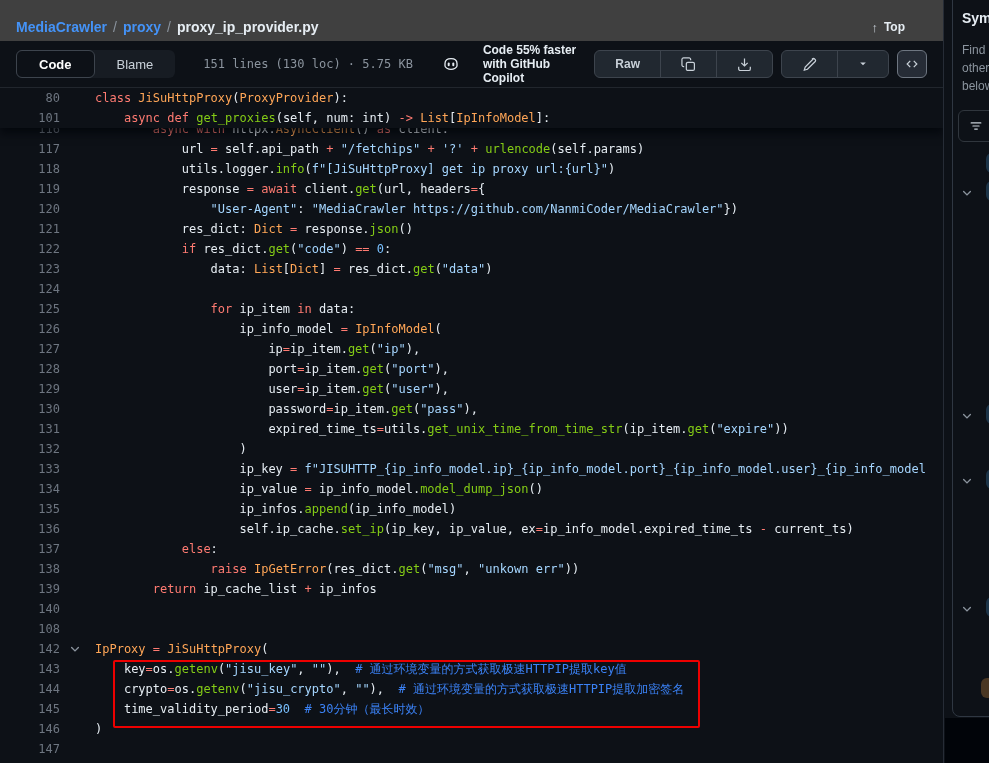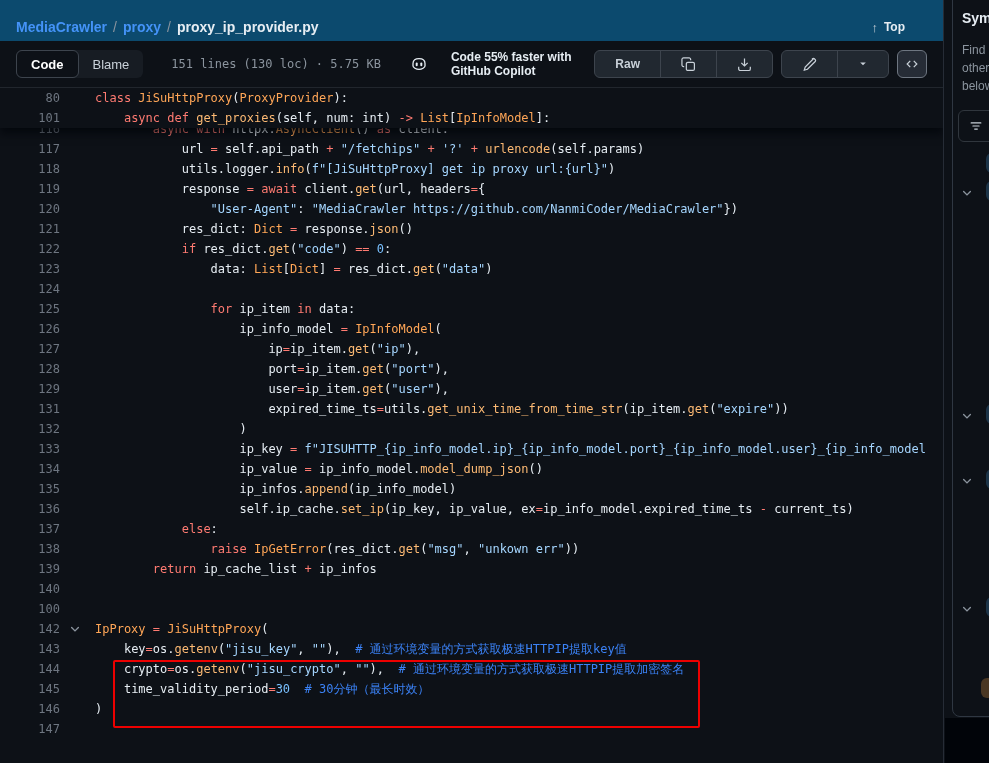--- a/index.html
+++ b/index.html
@@ -1,34 +1,34 @@
 <!DOCTYPE html>
 <html><head>
 <meta charset="utf-8">
 <style>
   html,body{margin:0;padding:0}
   body{width:989px;height:763px;overflow:hidden;background:#0d1117;
        font-family:"Liberation Sans",sans-serif;color:#e6edf3;position:relative}
 
   
   .topbar{position:absolute;left:0;top:0;width:943px;height:55px;box-sizing:border-box;
-          border-bottom:1px solid #21262d;display:flex;align-items:center;padding:0 16px;background:#0c4a6e}
+          border-bottom:1px solid #21262d;display:flex;align-items:center;padding:0 16px;background:#404040}
   .crumb{font-size:14px;display:flex;align-items:center;white-space:pre}
   .crumb a{color:#4493f8;text-decoration:none;font-weight:600;cursor:pointer}
   .crumb .sep{color:#8b949e;padding:0 6px;font-weight:400}
   .crumb .file{color:#e6edf3;font-weight:700}
   .top-right{margin-left:auto;display:flex;align-items:center;gap:6px;color:#e6edf3;
              font-size:12px;font-weight:700;padding-right:22px;cursor:pointer}
   .up-arrow{font-size:13px;font-weight:400;color:#c9d1d9}
 
   
   .toolbar{position:absolute;left:0;top:41px;width:943px;height:47px;box-sizing:border-box;
            border-bottom:1px solid #21262d;display:flex;align-items:center;padding:0 16px;background:#0d1117}
   .seg{display:flex;background:#171c23;border-radius:6px;align-items:center;height:28px}
-  .seg-btn{height:28px;box-sizing:border-box;padding:0 14px;font-size:13px;display:flex;align-items:center;
+  .seg-btn{height:28px;box-sizing:border-box;padding:0 22px;font-size:13px;display:flex;align-items:center;
            color:#c9d1d9;border-radius:6px;cursor:pointer}
   .seg-btn.active{background:#0d1117;border:1px solid #3d444d;color:#ffffff;font-weight:700}
   .meta{font-family:"DejaVu Sans Mono",monospace;font-size:12px;color:#8b949e;margin-left:28px;white-space:pre}
   .copilot{margin-left:30px;display:flex;align-items:center;gap:24px;font-size:12px;font-weight:700;color:#e6edf3}
   .toolbar-right{margin-left:auto;display:flex;align-items:center;gap:8px}
   .btn-group{display:flex;height:28px;box-sizing:border-box;border:1px solid #3d444d;border-radius:6px;
              background:#212830;align-items:stretch;overflow:hidden}
   .grp-btn{display:flex;align-items:center;justify-content:center;padding:0 20px;font-size:12px;
            font-weight:600;color:#c9d1d9;cursor:pointer}
   .grp-btn + .grp-btn{border-left:1px solid #3d444d}
@@ -38,21 +38,21 @@
   
   .code-area{position:absolute;left:0;top:88px;width:943px;height:675px;overflow:hidden;background:#0d1117}
   .code-lines{position:absolute;top:31px;left:0;right:0;z-index:1}
   .code-sticky{position:absolute;top:0;left:0;right:0;height:40px;background:#0d1117;z-index:3;
                box-shadow:0 5px 9px rgba(1,4,9,0.75)}
   .row{display:flex;height:20px;line-height:20px;font-family:"DejaVu Sans Mono",monospace;font-size:12px}
   .ln{width:60px;text-align:right;color:#6e7681;flex:none;cursor:pointer}
   .gutter{width:35px;flex:none;position:relative}
   .gutter svg{position:absolute;left:9px;top:4px;cursor:pointer}
   .codeline{white-space:pre;flex:none}
-  .tk-k{color:#ff7b72}.tk-o{color:#ff7b72}.tk-e{color:#ffa657}.tk-f{color:#fdba74}
+  .tk-k{color:#ff7b72}.tk-o{color:#ff7b72}.tk-e{color:#ffa657}.tk-f{color:#84cc16}
   .tk-s{color:#a5d6ff}.tk-n{color:#79c0ff}.tk-c{color:#3b82f6}.tk-t{color:#e6edf3}
   .hl-box{position:absolute;left:113px;top:572px;width:583px;height:64px;z-index:2;
           border:2px solid #ed0000;border-radius:2px;pointer-events:none}
 
   
   .sidebar{position:absolute;left:943px;top:0;width:46px;height:763px;background:#0d1117;
            border-left:1px solid #262c36;overflow:visible}
   .panel-box{position:absolute;left:8px;top:-12px;width:300px;height:729px;box-sizing:border-box;
              border:1px solid #2f3742;border-radius:8px;background:#0d1117}
   .panel-title{position:absolute;left:18px;top:10px;font-size:14px;font-weight:700;color:#e6edf3;white-space:nowrap}
@@ -209,20 +209,25 @@
         <span class="ln">128</span>
         <span class="gutter"></span>
         <span class="codeline">                        <span class="tk-t">port</span><span class="tk-o">=</span><span class="tk-t">ip_item.</span><span class="tk-f">get</span><span class="tk-t">(</span><span class="tk-s">"port"</span><span class="tk-t">),</span></span>
       </div>
       <div class="row">
         <span class="ln">129</span>
         <span class="gutter"></span>
         <span class="codeline">                        <span class="tk-t">user</span><span class="tk-o">=</span><span class="tk-t">ip_item.</span><span class="tk-f">get</span><span class="tk-t">(</span><span class="tk-s">"user"</span><span class="tk-t">),</span></span>
       </div>
       <div class="row">
+        <span class="ln">130</span>
+        <span class="gutter"></span>
+        <span class="codeline">                        <span class="tk-t">password</span><span class="tk-o">=</span><span class="tk-t">ip_item.</span><span class="tk-f">get</span><span class="tk-t">(</span><span class="tk-s">"pass"</span><span class="tk-t">),</span></span>
+      </div>
+      <div class="row">
         <span class="ln">131</span>
         <span class="gutter"></span>
         <span class="codeline">                        <span class="tk-t">expired_time_ts</span><span class="tk-o">=</span><span class="tk-t">utils.</span><span class="tk-f">get_unix_time_from_time_str</span><span class="tk-t">(ip_item.</span><span class="tk-f">get</span><span class="tk-t">(</span><span class="tk-s">"expire"</span><span class="tk-t">))</span></span>
       </div>
       <div class="row">
         <span class="ln">132</span>
         <span class="gutter"></span>
         <span class="codeline">                    <span class="tk-t">)</span></span>
       </div>
       <div class="row">
@@ -259,21 +264,21 @@
         <span class="ln">139</span>
         <span class="gutter"></span>
         <span class="codeline">        <span class="tk-k">return</span><span class="tk-t"> ip_cache_list </span><span class="tk-o">+</span><span class="tk-t"> ip_infos</span></span>
       </div>
       <div class="row">
         <span class="ln">140</span>
         <span class="gutter"></span>
         <span class="codeline"></span>
       </div>
       <div class="row">
-        <span class="ln">100</span>
+        <span class="ln">108</span>
         <span class="gutter"></span>
         <span class="codeline"></span>
       </div>
       <div class="row">
         <span class="ln">142</span>
         <span class="gutter">
           <svg width="12" height="12" viewBox="0 0 16 16">
             <path d="M3.5 6l4.5 4.5L12.5 6" fill="none" stroke="#8b949e" stroke-width="1.8" stroke-linecap="round"></path>
           </svg>
         </span>

